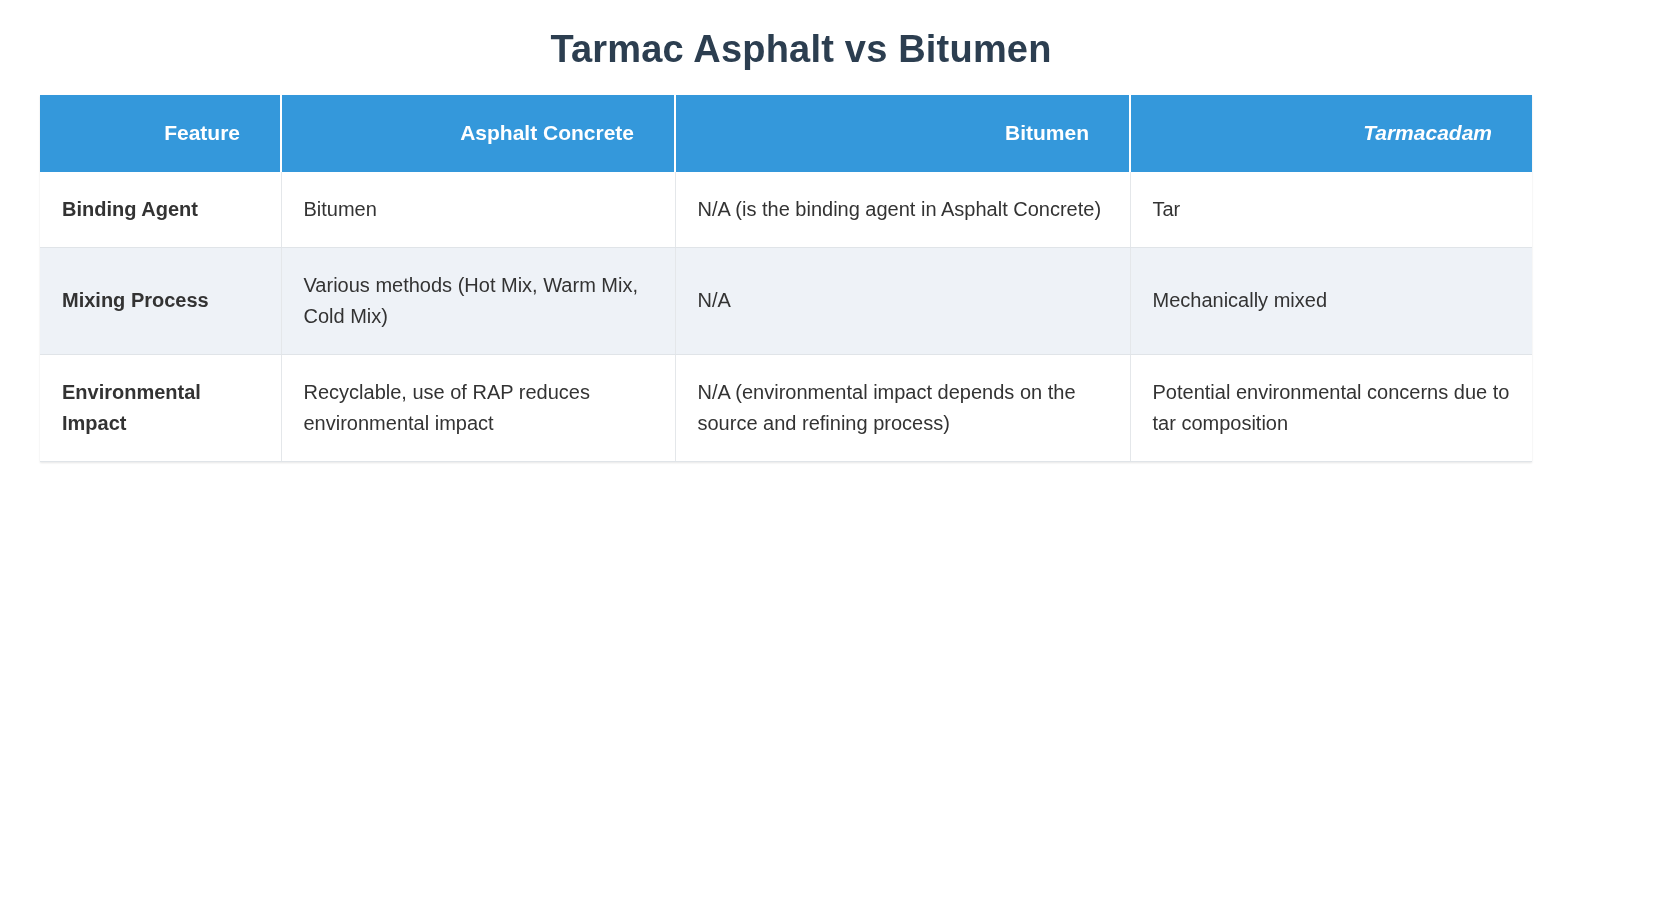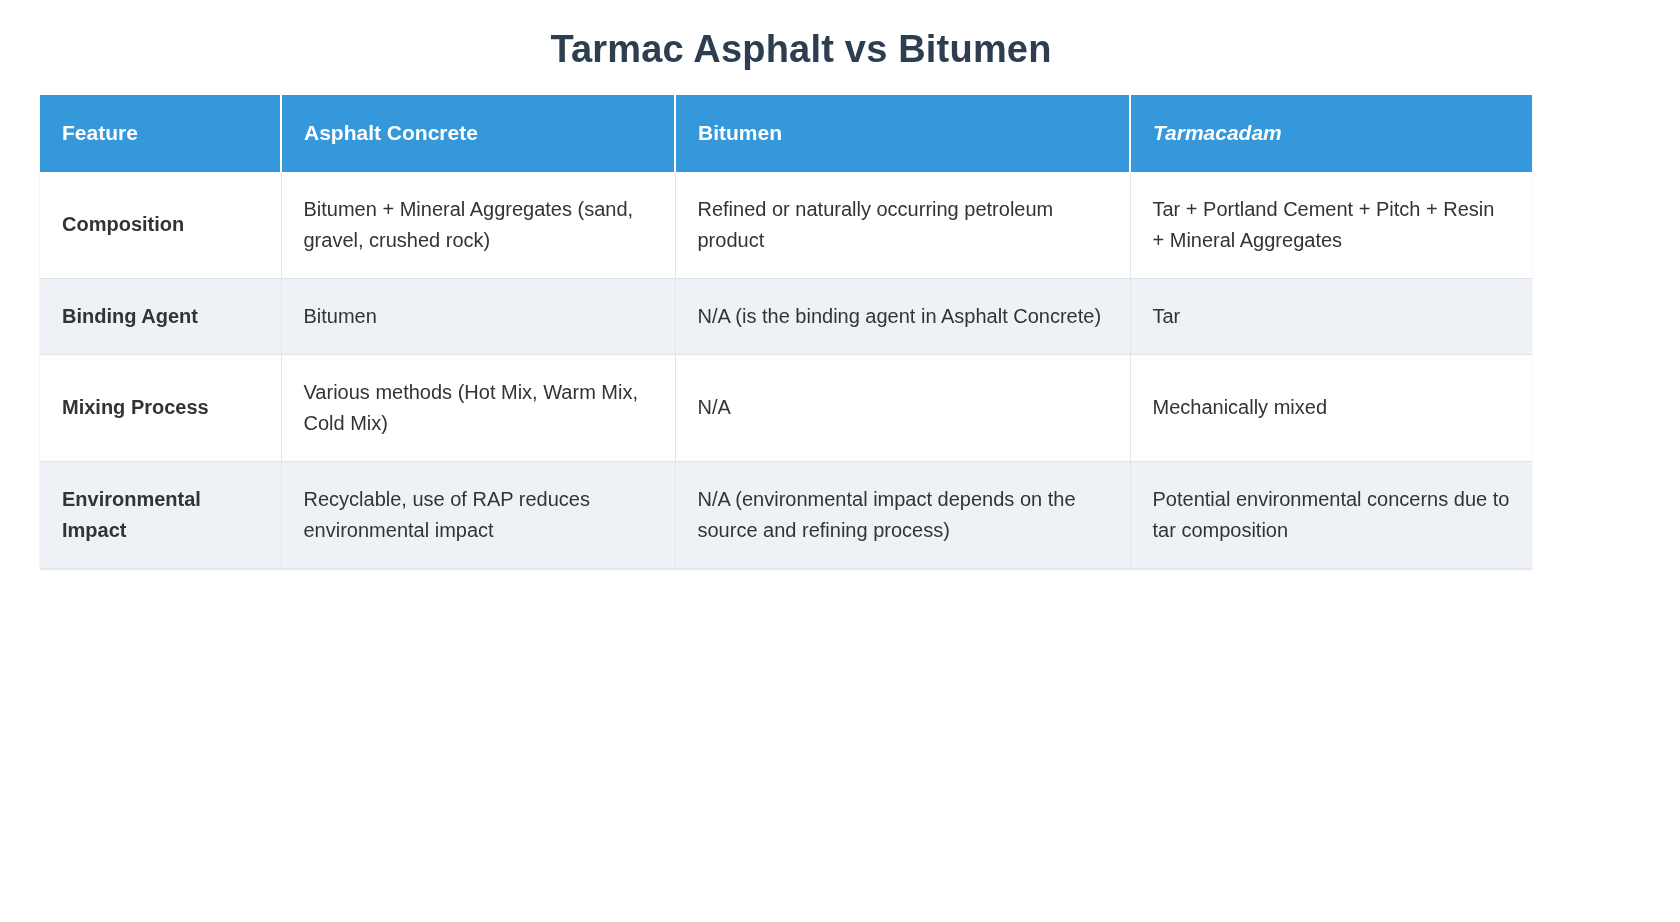--- a/index.html
+++ b/index.html
@@ -49,21 +49,21 @@
   table.compare col.c-feature    { width: 241px; }
   table.compare col.c-asphalt    { width: 394px; }
   table.compare col.c-bitumen    { width: 455px; }
   table.compare col.c-tarmacadam { width: 402px; }
 
   table.compare thead th {
     background: #3498db;
     color: #ffffff;
     font-size: 21px;
     font-weight: bold;
-    text-align: left;
+    text-align: right;
     padding: 26px 40px 27px 22px;
     border-right: 2px solid #ffffff;
     vertical-align: middle;
     box-sizing: border-box;
   }
   table.compare thead th:last-child { border-right: none; font-style: italic; }
 
   table.compare tbody td {
     font-size: 20px;
     color: #333333;
@@ -109,26 +109,20 @@
       <thead>
         <tr>
           <th>Feature</th>
           <th>Asphalt Concrete</th>
           <th>Bitumen</th>
           <th>Tarmacadam</th>
         </tr>
       </thead>
       <tbody>
         <tr>
-          <td class="feature-cell">Composition</td>
-          <td>Bitumen + Mineral Aggregates (sand, gravel, crushed rock)</td>
-          <td>Refined or naturally occurring petroleum product</td>
-          <td>Tar + Portland Cement + Pitch + Resin + Mineral Aggregates</td>
-        </tr>
-        <tr>
           <td class="feature-cell">Binding Agent</td>
           <td>Bitumen</td>
           <td>N/A (is the binding agent in Asphalt Concrete)</td>
           <td>Tar</td>
         </tr>
         <tr>
           <td class="feature-cell">Mixing Process</td>
           <td>Various methods (Hot Mix, Warm Mix, Cold Mix)</td>
           <td>N/A</td>
           <td>Mechanically mixed</td>

